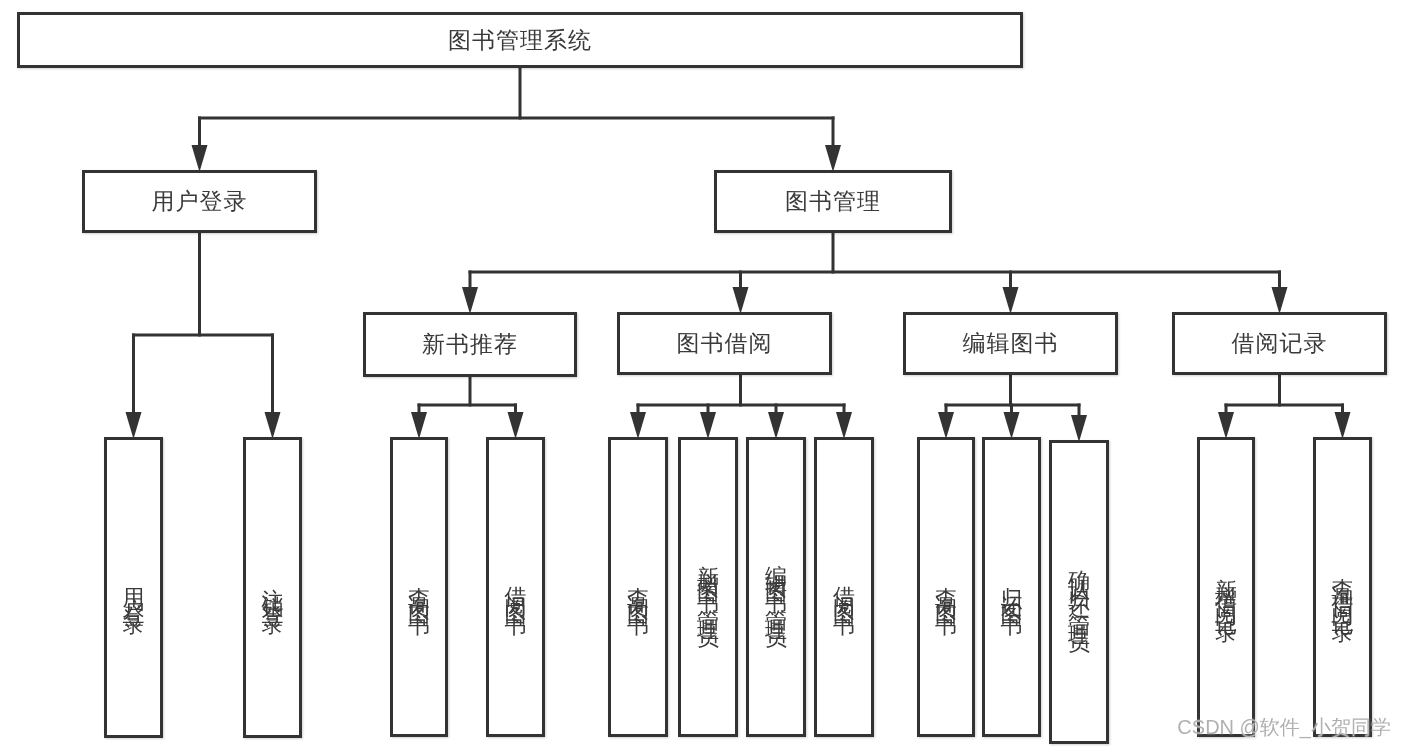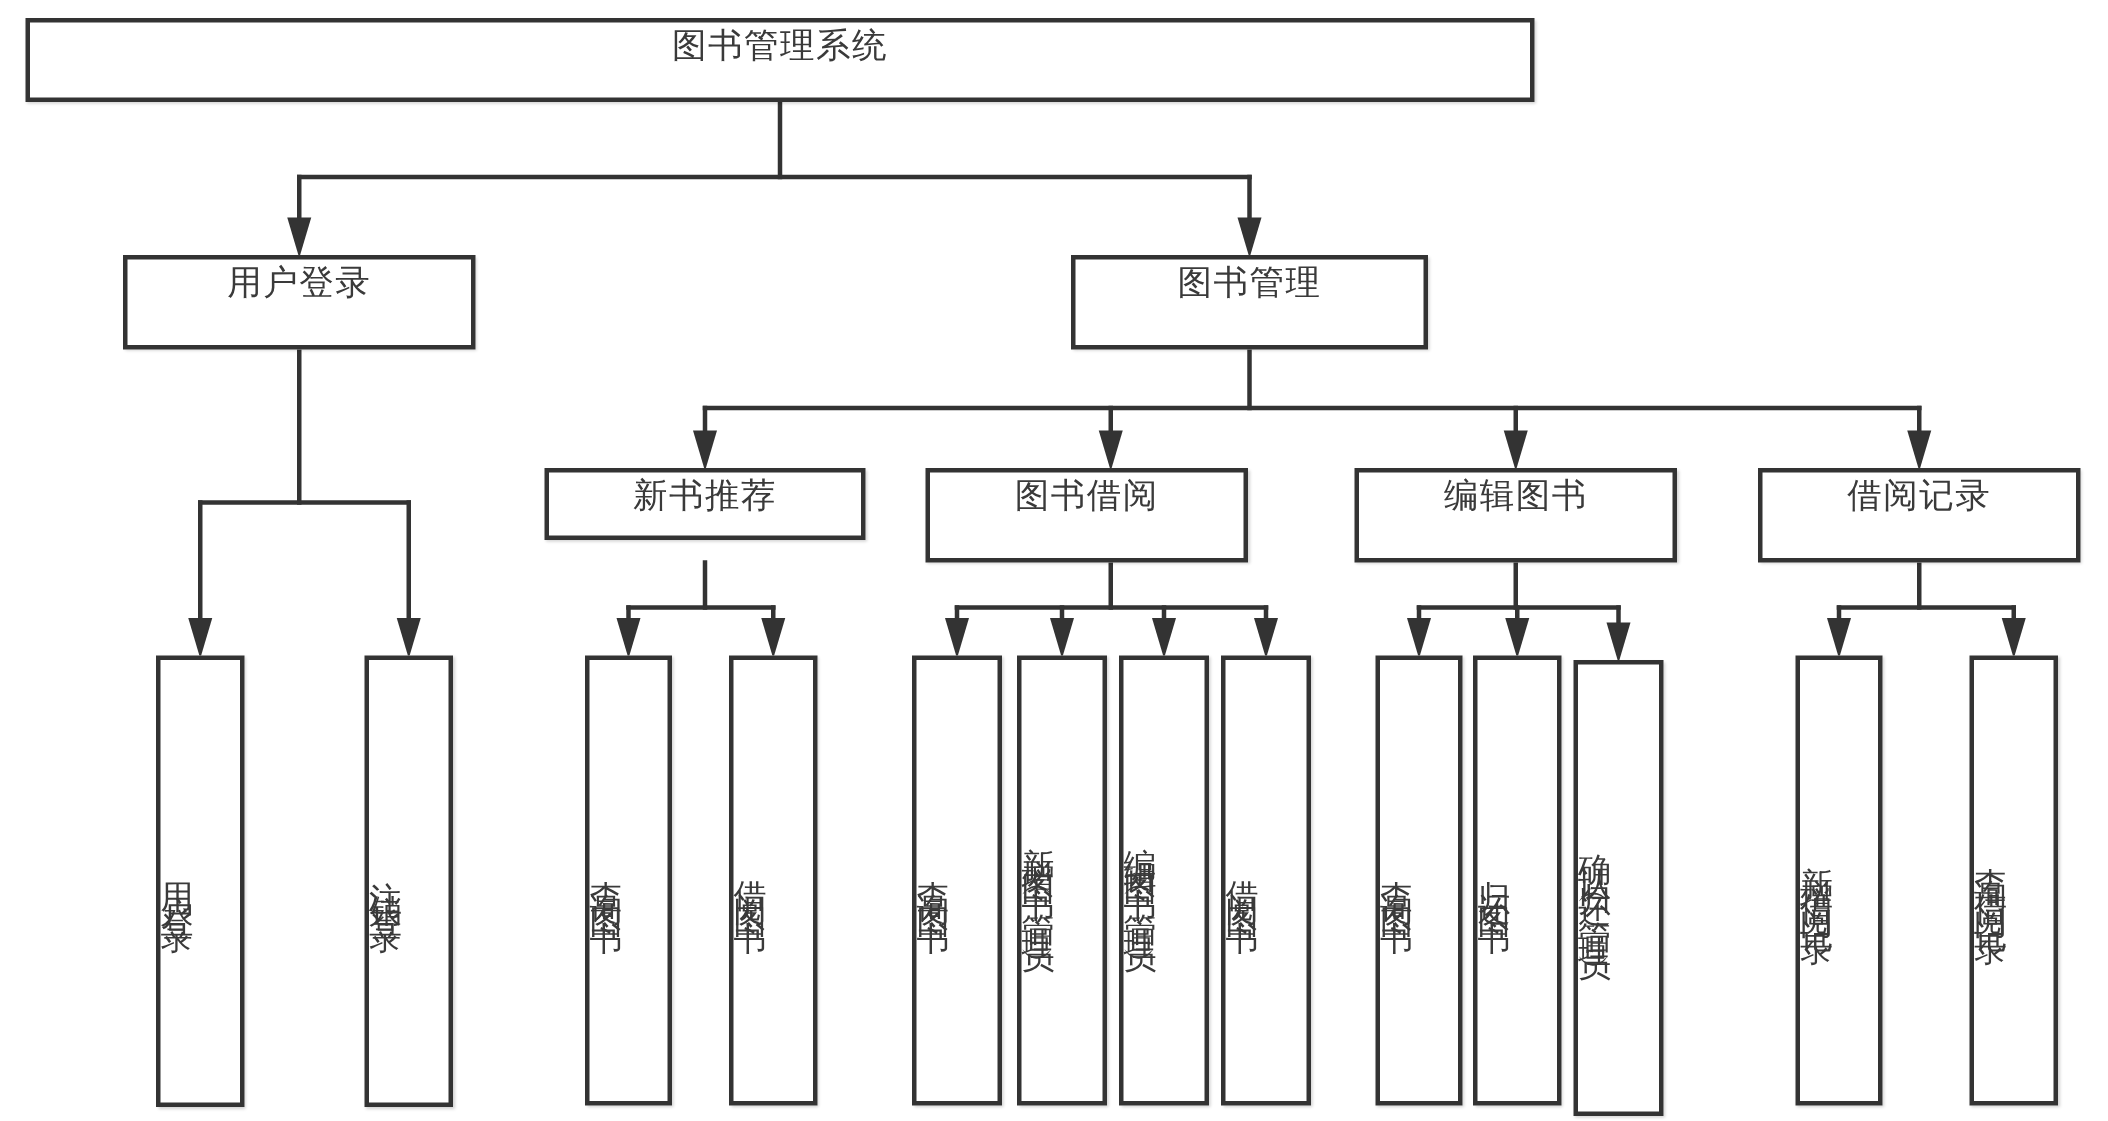--- a/index.html
+++ b/index.html
@@ -20,21 +20,21 @@
     width: 1405px; height: 747px;
     z-index: 1;
   }
 
   .node {
     position: absolute;
     background: #ffffff;
     border: 3px solid #333333;
     box-shadow: 1px 1px 2px rgba(0,0,0,0.18);
     display: flex;
-    align-items: flex-start;
+    align-items: center;
     justify-content: center;
     color: #3a3a3a;
     z-index: 2;
   }
   .node.h {
     font-size: 23px;
     letter-spacing: 1px;
     white-space: nowrap;
   }
   .node.v {
@@ -124,21 +124,21 @@
       </div>
       <div class="node h" style="left: 714px; top: 170px; width: 238px; height: 63px;">
         <span>图书管理</span>
       </div>
       <div class="node v" style="left: 104px; top: 437px; width: 59px; height: 301px;">
         <span>用户登录</span>
       </div>
       <div class="node v" style="left: 243px; top: 437px; width: 59px; height: 301px;">
         <span>注销登录</span>
       </div>
-      <div class="node h" style="left: 363px; top: 312px; width: 214px; height: 48px;">
+      <div class="node h" style="left: 363px; top: 312px; width: 214px; height: 65px;">
         <span>新书推荐</span>
       </div>
       <div class="node h" style="left: 617px; top: 312px; width: 215px; height: 63px;">
         <span>图书借阅</span>
       </div>
       <div class="node h" style="left: 903px; top: 312px; width: 215px; height: 63px;">
         <span>编辑图书</span>
       </div>
       <div class="node h" style="left: 1172px; top: 312px; width: 215px; height: 63px;">
         <span>借阅记录</span>
@@ -170,13 +170,14 @@
       <div class="node v" style="left: 1049px; top: 440px; width: 60px; height: 304px;">
         <span>确认归还（管理员）</span>
       </div>
       <div class="node v" style="left: 1197px; top: 437px; width: 58px; height: 300px;">
         <span>新增借阅记录</span>
       </div>
       <div class="node v" style="left: 1313px; top: 437px; width: 59px; height: 300px;">
         <span>查询借阅记录</span>
       </div>
     </div>
+  <div class="watermark">CSDN @软件_小贺同学</div>
 </div>
 
 </body></html>

